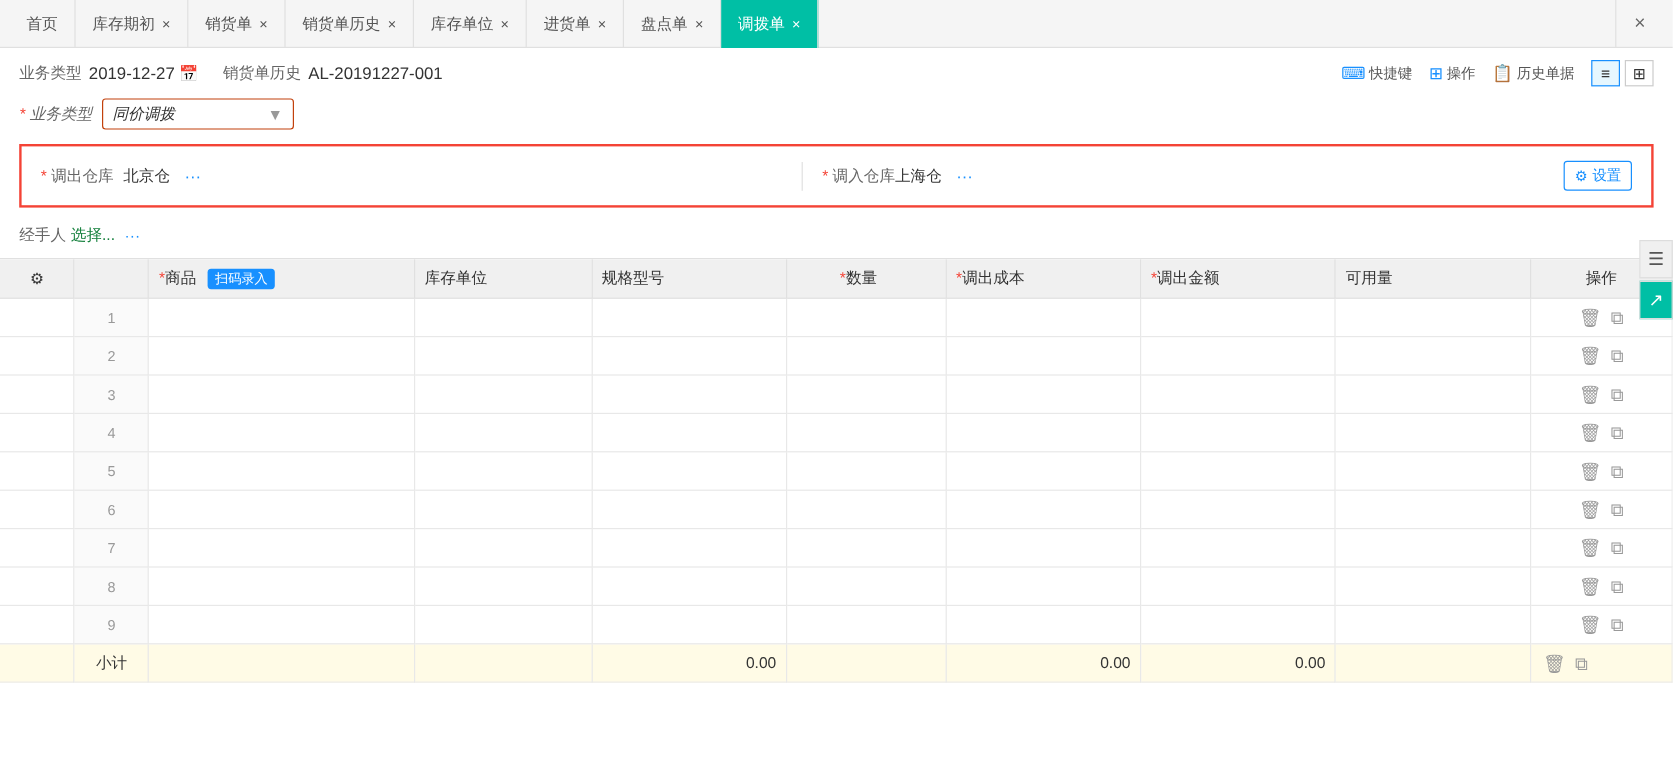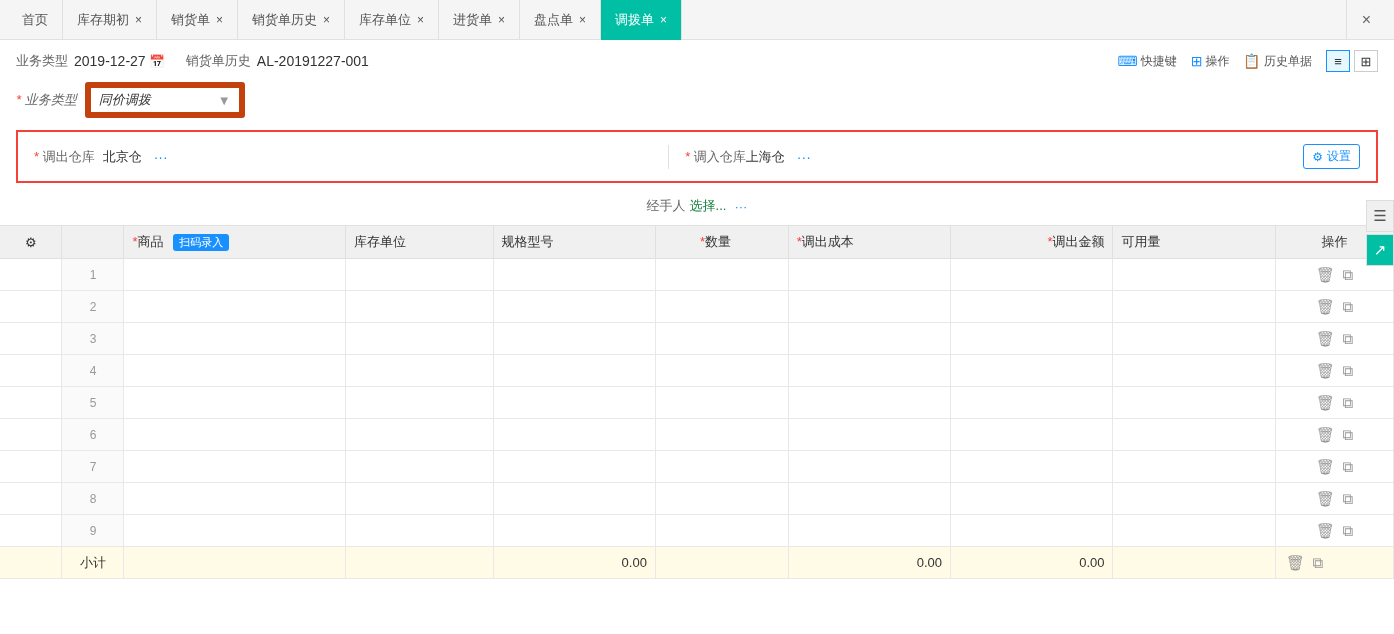--- a/index.html
+++ b/index.html
@@ -70,21 +70,21 @@
     .settings-btn {
       display: flex; align-items: center; gap: 4px;
       border: 1px solid #1890ff; color: #1890ff;
       padding: 3px 8px; border-radius: 3px; cursor: pointer; font-size: 12px;
       white-space: nowrap;
     }
 
     
     .handler-row {
       padding: 6px 16px 10px 16px;
-      display: flex; align-items: center; justify-content: center;
+      display: flex; align-items: center;
     }
     .handler-label { color: #666; font-size: 13px; }
     .handler-select {
       color: #15803d; font-size: 13px; margin-left: 4px; cursor: pointer;
     }
     .handler-dots { color: #1890ff; margin-left: 8px; cursor: pointer; }
 
     
     .table-container {
       overflow-x: auto;
@@ -116,21 +116,21 @@
     }
     th.col-settings {
       width: 42px; text-align: center;
     }
     th.col-num { width: 42px; text-align: center; }
     th.col-goods { width: 140px; }
     th.col-unit { width: 100px; }
     th.col-spec { width: 110px; }
     th.col-qty { width: 90px; }
     th.col-cost { width: 110px; }
-    th.col-amount { width: 110px; text-align: right; }
+    th.col-amount { width: 110px; }
     th.col-avail { width: 110px; }
     th.col-op { width: 80px; text-align: center; }
     td.col-op { text-align: center; white-space: nowrap; }
 
     .op-icon { cursor: pointer; color: #999; font-size: 15px; margin: 0 2px; }
 
     
     tr.subtotal td {
       background: #fffbe6; font-size: 13px; color: #333;
     }
@@ -237,21 +237,21 @@
           <div style="width:24px;height:22px;border:1px solid #ccc;display:flex;align-items:center;justify-content:center;cursor:pointer;">⊞</div>
         </div>
       </div>
     </div>
 
     <div class="form-row" style="padding: 4px 16px; font-style: italic;">
       <span class="form-label">
         <span style="color:#f44336;">*</span>
         <span>业务类型</span>
       </span>
-      <div style="display:flex;align-items:center;margin-left:8px;border:6px solid #c2410c;padding:3px 8px;border-radius:3px;min-width:160px;cursor:pointer;">
+      <div style="display:flex;align-items:center;margin-left:8px;border:1px solid #c2410c;padding:3px 8px;border-radius:3px;min-width:160px;cursor:pointer;">
         <span style="flex:1;">同价调拨</span>
         <span style="color:#999;">▼</span>
       </div>
     </div>
 
     <div class="red-border-section">
       <div class="warehouse-field">
         <span class="warehouse-label">
           <span style="color:#f44336;">*</span>
           <span>调出仓库</span>

